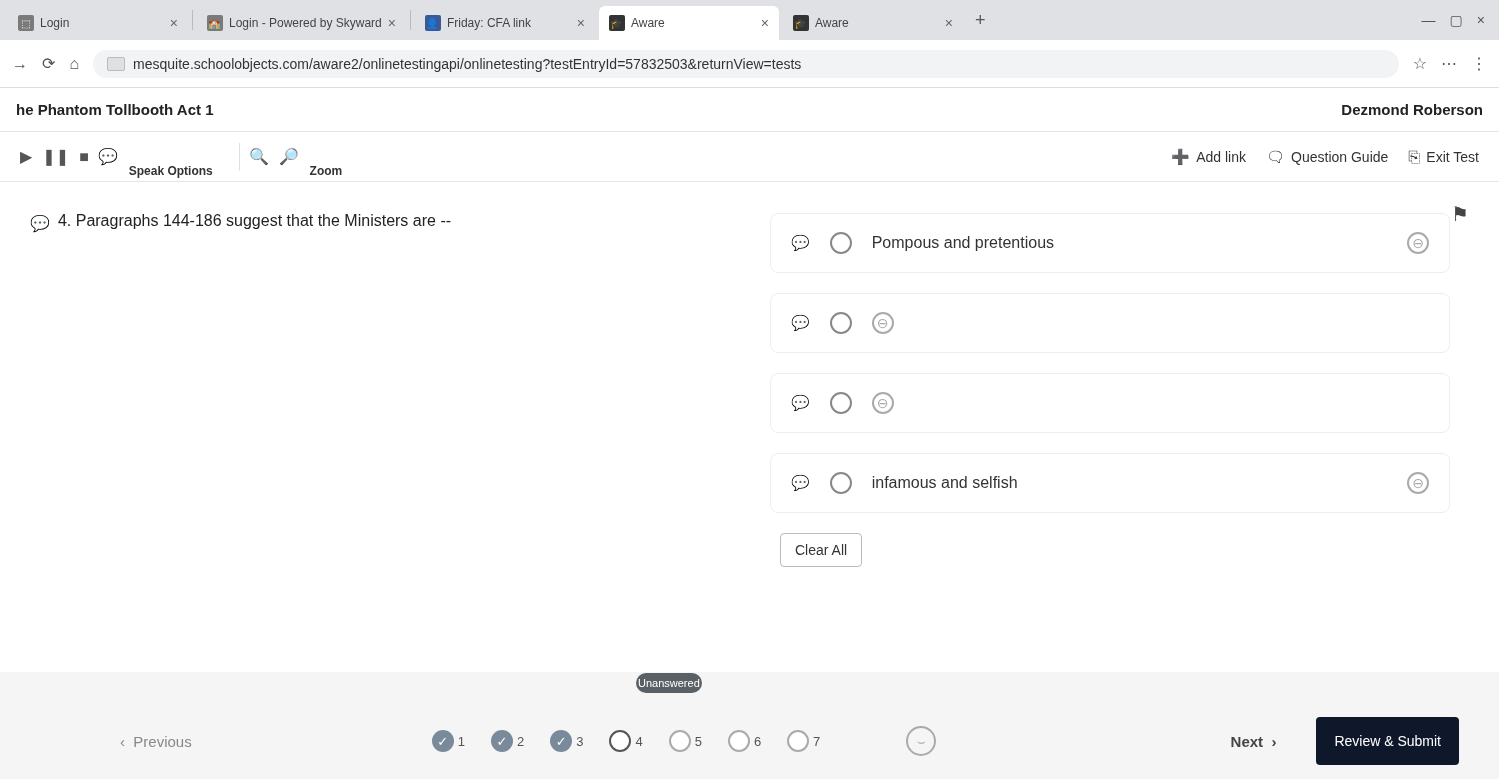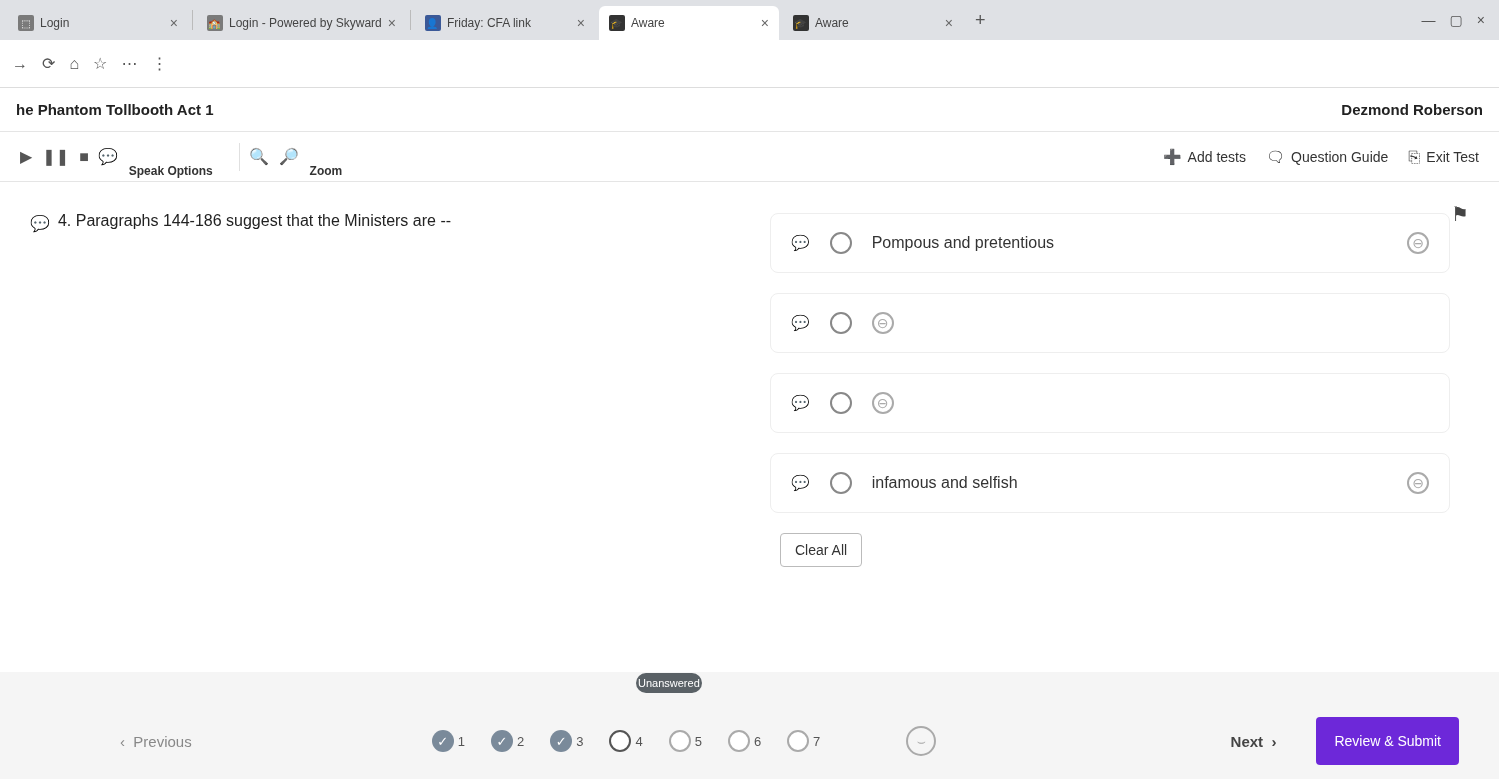--- a/index.html
+++ b/index.html
@@ -56,21 +56,21 @@
 .qnav { display: flex; align-items: center; gap: 26px; margin-left: 240px; }
 .qnav-item { display: flex; align-items: center; gap: 4px; cursor: pointer; }
 .qcircle { width: 22px; height: 22px; border-radius: 50%; display: flex; align-items: center; justify-content: center; font-size: 12px; }
 .qcircle.done { background: #7a8a9a; color: #fff; }
 .qcircle.done::before { content: "✓"; font-size: 13px; }
 .qcircle.current { border: 2px solid #555; background: #fff; }
 .qcircle.empty { border: 2px solid #aaa; background: #fff; }
 .qnum { font-size: 13px; color: #555; }
 .smiley { width: 30px; height: 30px; border: 2px solid #aaa; border-radius: 50%; display: flex; align-items: center; justify-content: center; font-size: 14px; color: #aaa; margin-left: 60px; cursor: pointer; }
 .next { margin-left: auto; color: #444; font-size: 15px; font-weight: 600; cursor: pointer; margin-right: 40px; }
-.review-btn { background: #6d28d9; color: #fff; border: none; padding: 16px 18px; border-radius: 4px; font-size: 14px; cursor: pointer; }
+.review-btn { background: #0f172a; color: #fff; border: none; padding: 16px 18px; border-radius: 4px; font-size: 14px; cursor: pointer; }
 </style>
 </head>
 <body>
 
 <div class="browser-tabs">
   <div class="tab">
     <span class="favicon">⬚</span>
     <span class="title">Login</span>
     <span class="close">×</span>
   </div>
@@ -101,20 +101,24 @@
     <span>—</span>
     <span>▢</span>
     <span>×</span>
   </div>
 </div>
 
 <div class="addr-bar">
   <span class="nav-icon">→</span>
   <span class="nav-icon">⟳</span>
   <span class="nav-icon">⌂</span>
+  <div class="url-box">
+    <span class="siteicon"></span>
+    <span>mesquite.schoolobjects.com/aware2/onlinetestingapi/onlinetesting?testEntryId=57832503&amp;returnView=tests</span>
+  </div>
   <span class="nav-icon">☆</span>
   <span class="nav-icon">⋯</span>
   <span class="nav-icon">⋮</span>
 </div>
 
 <div class="app-header">
   <span>he Phantom Tollbooth Act 1</span>
   <span>Dezmond Roberson</span>
 </div>
 
@@ -128,21 +132,21 @@
   </div>
   <span class="tb-sep"></span>
   <div class="tb-group">
     <span class="tb-icon">🔍</span>
     <span class="tb-icon">🔎</span>
     <span class="tb-label">Zoom</span>
   </div>
   <div class="right">
     <div class="right-item">
       <span class="ic">➕</span>
-      <span>Add tests</span>
+      <span>Add link</span>
     </div>
     <div class="right-item">
       <span class="ic">🗨</span>
       <span>Question Guide</span>
     </div>
     <div class="right-item">
       <span class="ic">⎘</span>
       <span>Exit Test</span>
     </div>
   </div>

